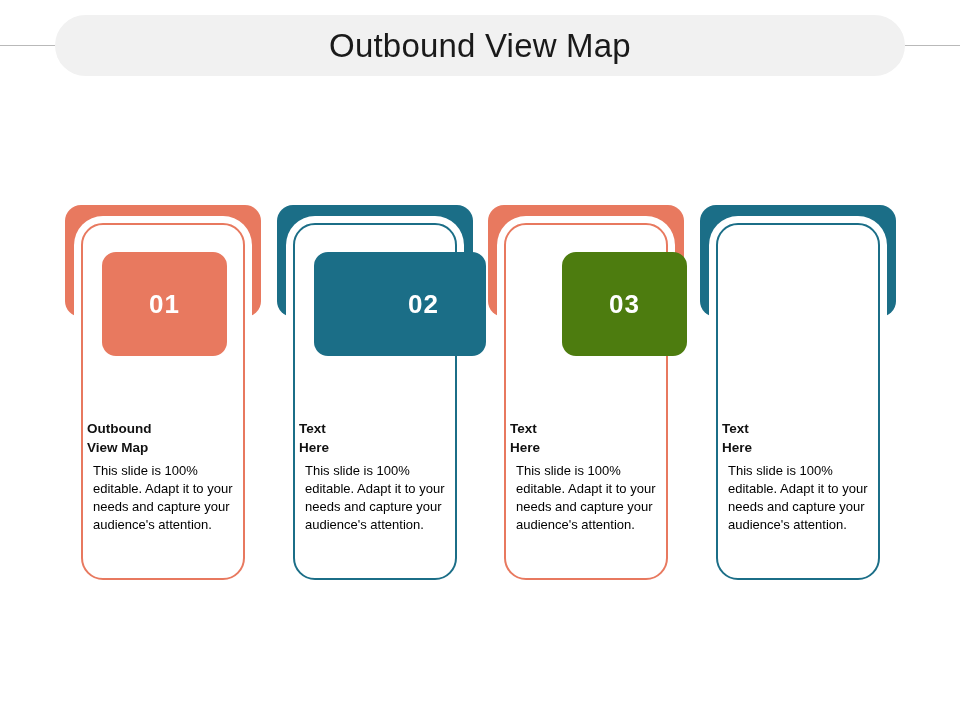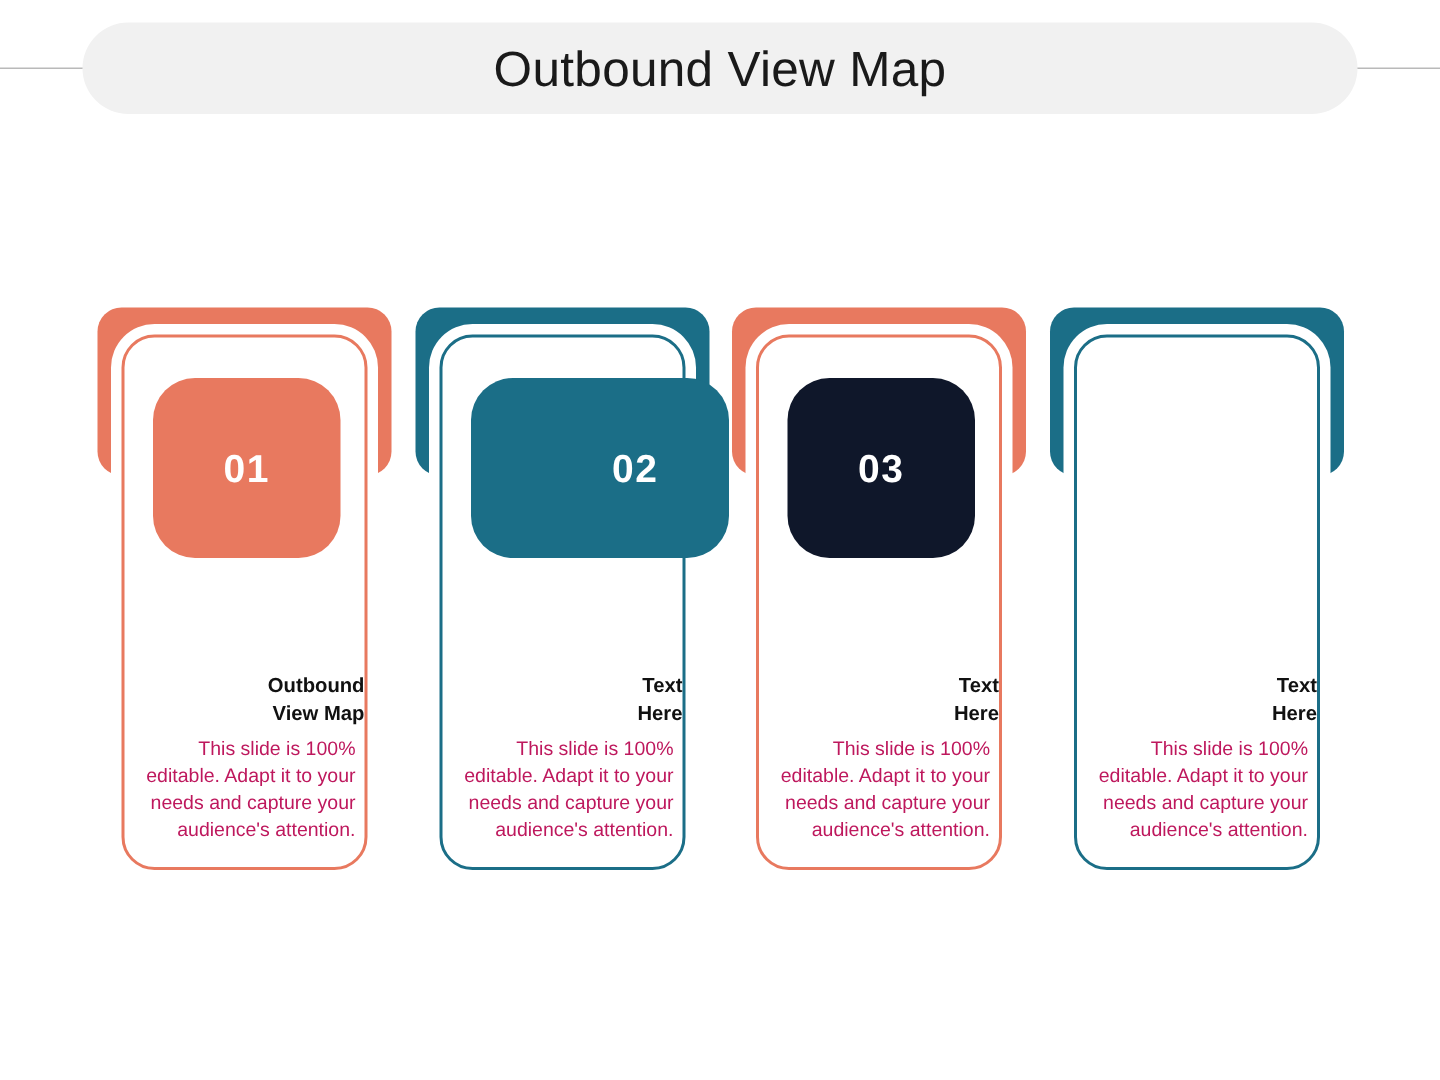--- a/index.html
+++ b/index.html
@@ -93,56 +93,56 @@
     flex-direction: column;
     align-items: center;
   }
 
   
   .card-number-tile {
     position: absolute;
     left: 19px;
     top: 27px;
     width: 125px;
-    height: 120px;
-    border-radius: 28px;
+    height: 104px;
+    border-radius: 14px;
     display: flex;
     align-items: center;
     justify-content: center;
   }
   .card-number {
     font-size: 26px;
     font-weight: 700;
     color: #ffffff;
     letter-spacing: 1px;
   }
 
   .card-text {
     position: absolute;
     left: 0;
-    top: 222px;
+    top: 194px;
     width: 164px;
     padding: 0 4px;
     box-sizing: border-box;
-    text-align: right;
+    text-align: left;
   }
 
   .card-heading {
     font-size: 13.5px;
     font-weight: 700;
     color: #111111;
     line-height: 19px;
     white-space: pre-line;
     margin: 0 0 5px 0;
   }
 
   .card-desc {
     font-size: 13px;
     font-weight: 400;
-    color: #be185d;
+    color: #000000;
     line-height: 18px;
     margin: 0;
     padding: 0 6px;
   }
 </style>
 </head>
 <body>
 
 <div class="slide">
 
@@ -176,21 +176,21 @@
           <div class="card-text">
             <p class="card-heading">Text
 Here</p>
             <p class="card-desc">This slide is 100% editable. Adapt it to your needs and capture your audience's attention.</p>
           </div>
         </div>
       </div>
       <div class="card" style="left: 488px; top: 205px;">
         <div class="card-backplate" style="background: rgb(232, 121, 95);"></div>
         <div class="card-body" style="border-color: rgb(232, 121, 95);">
-          <div class="card-number-tile" style="background: #0f172a;">
+          <div class="card-number-tile" style="background: #4d7c0f; margin-left: 37px;">
             <span class="card-number">03</span>
           </div>
           <div class="card-text">
             <p class="card-heading">Text
 Here</p>
             <p class="card-desc">This slide is 100% editable. Adapt it to your needs and capture your audience's attention.</p>
           </div>
         </div>
       </div>
       <div class="card" style="left: 700px; top: 205px;">

